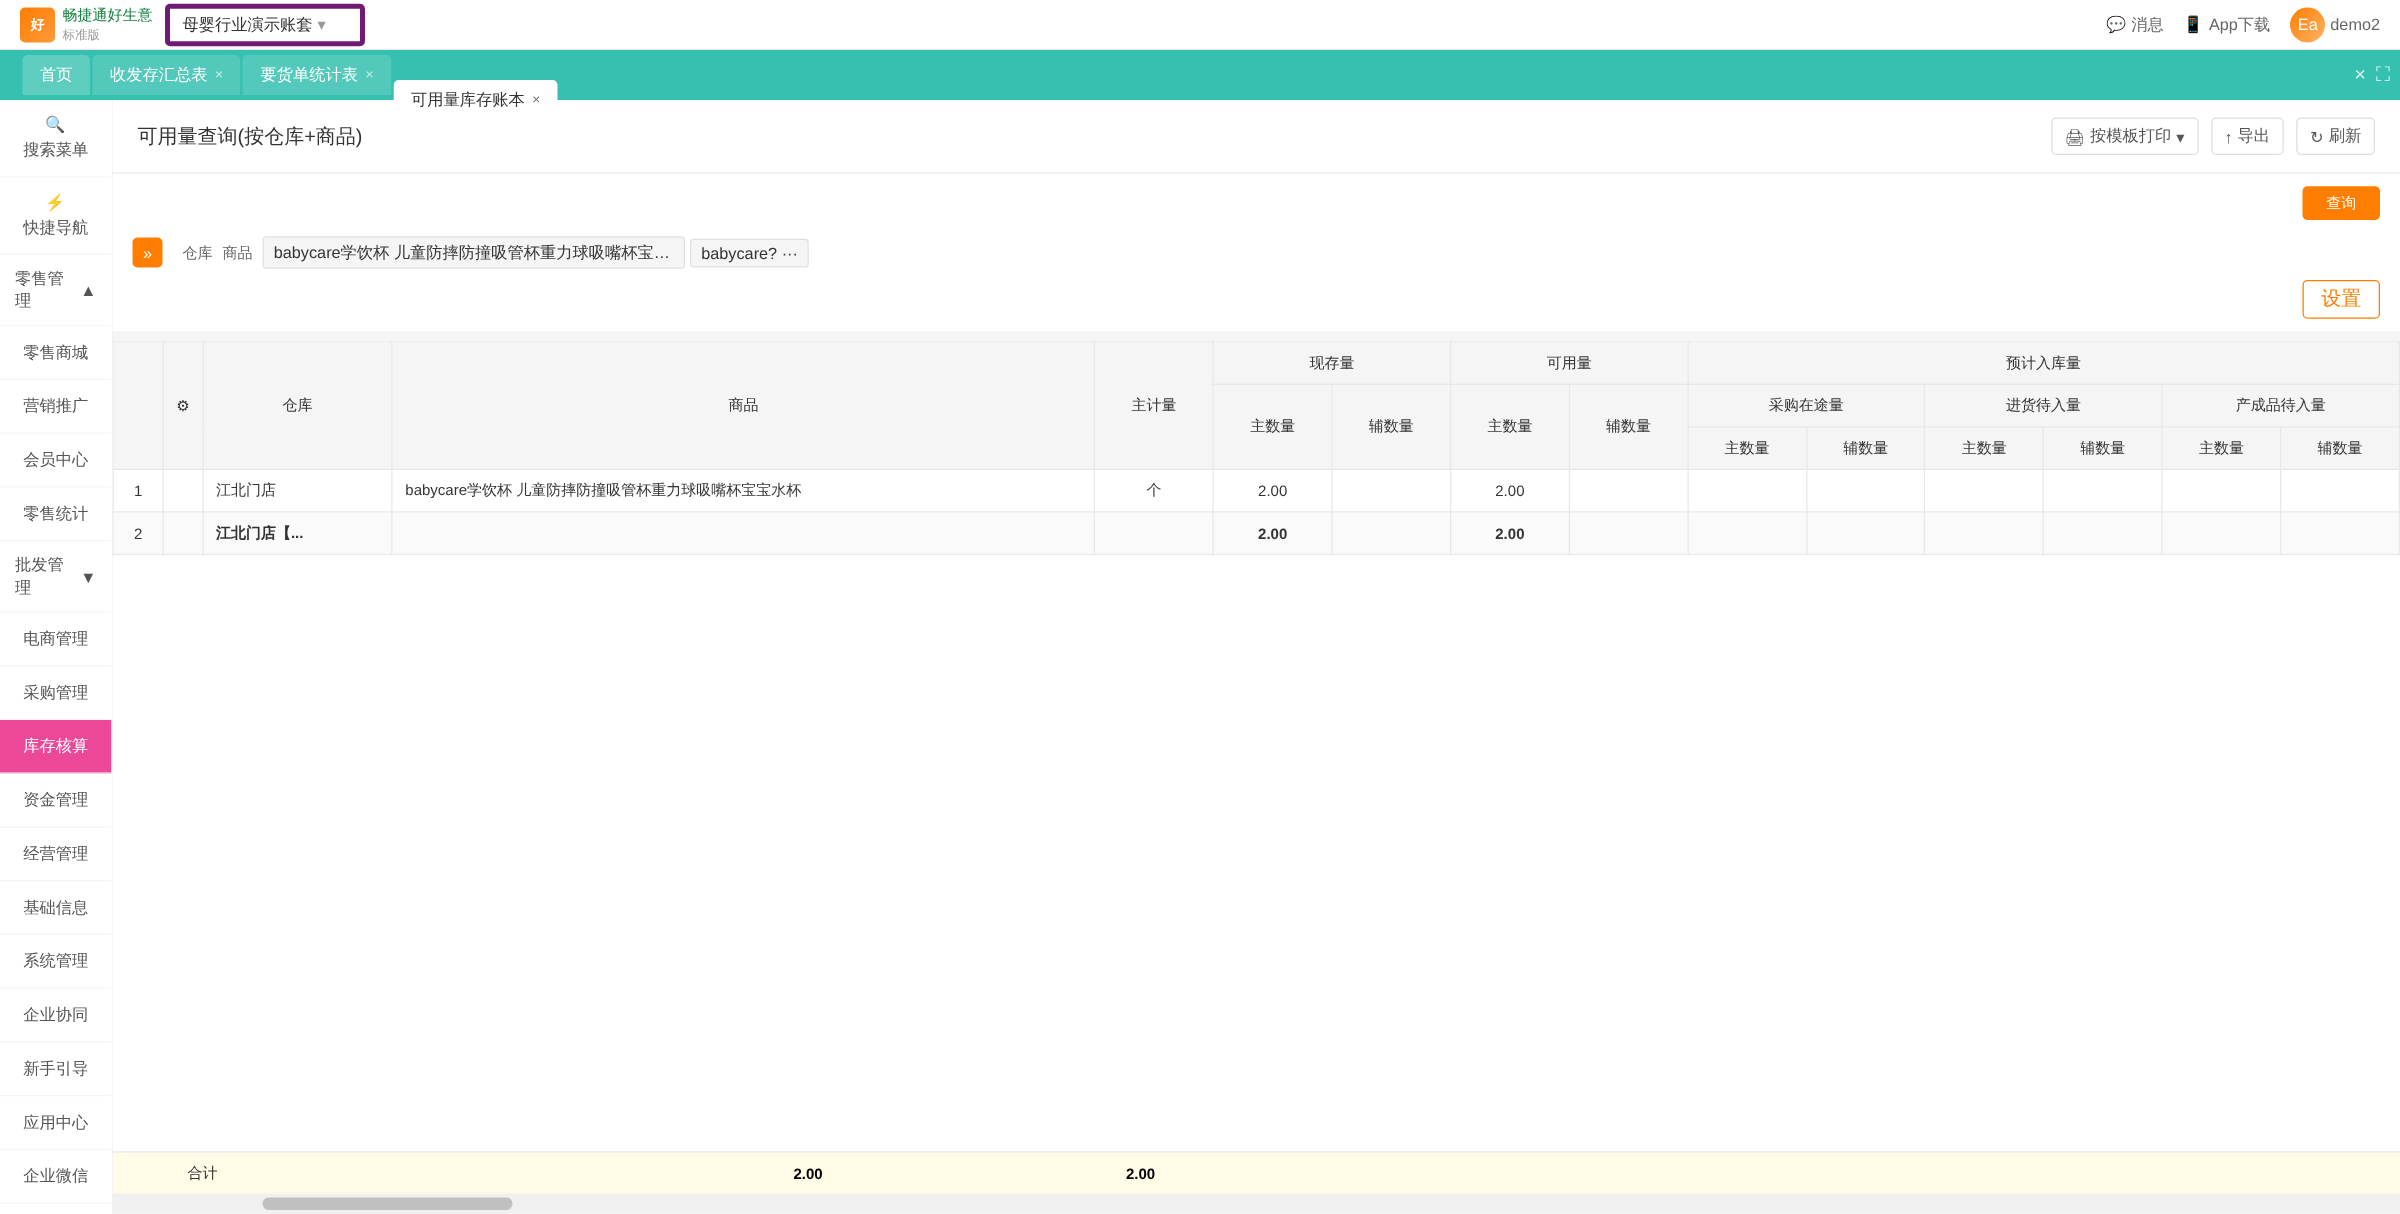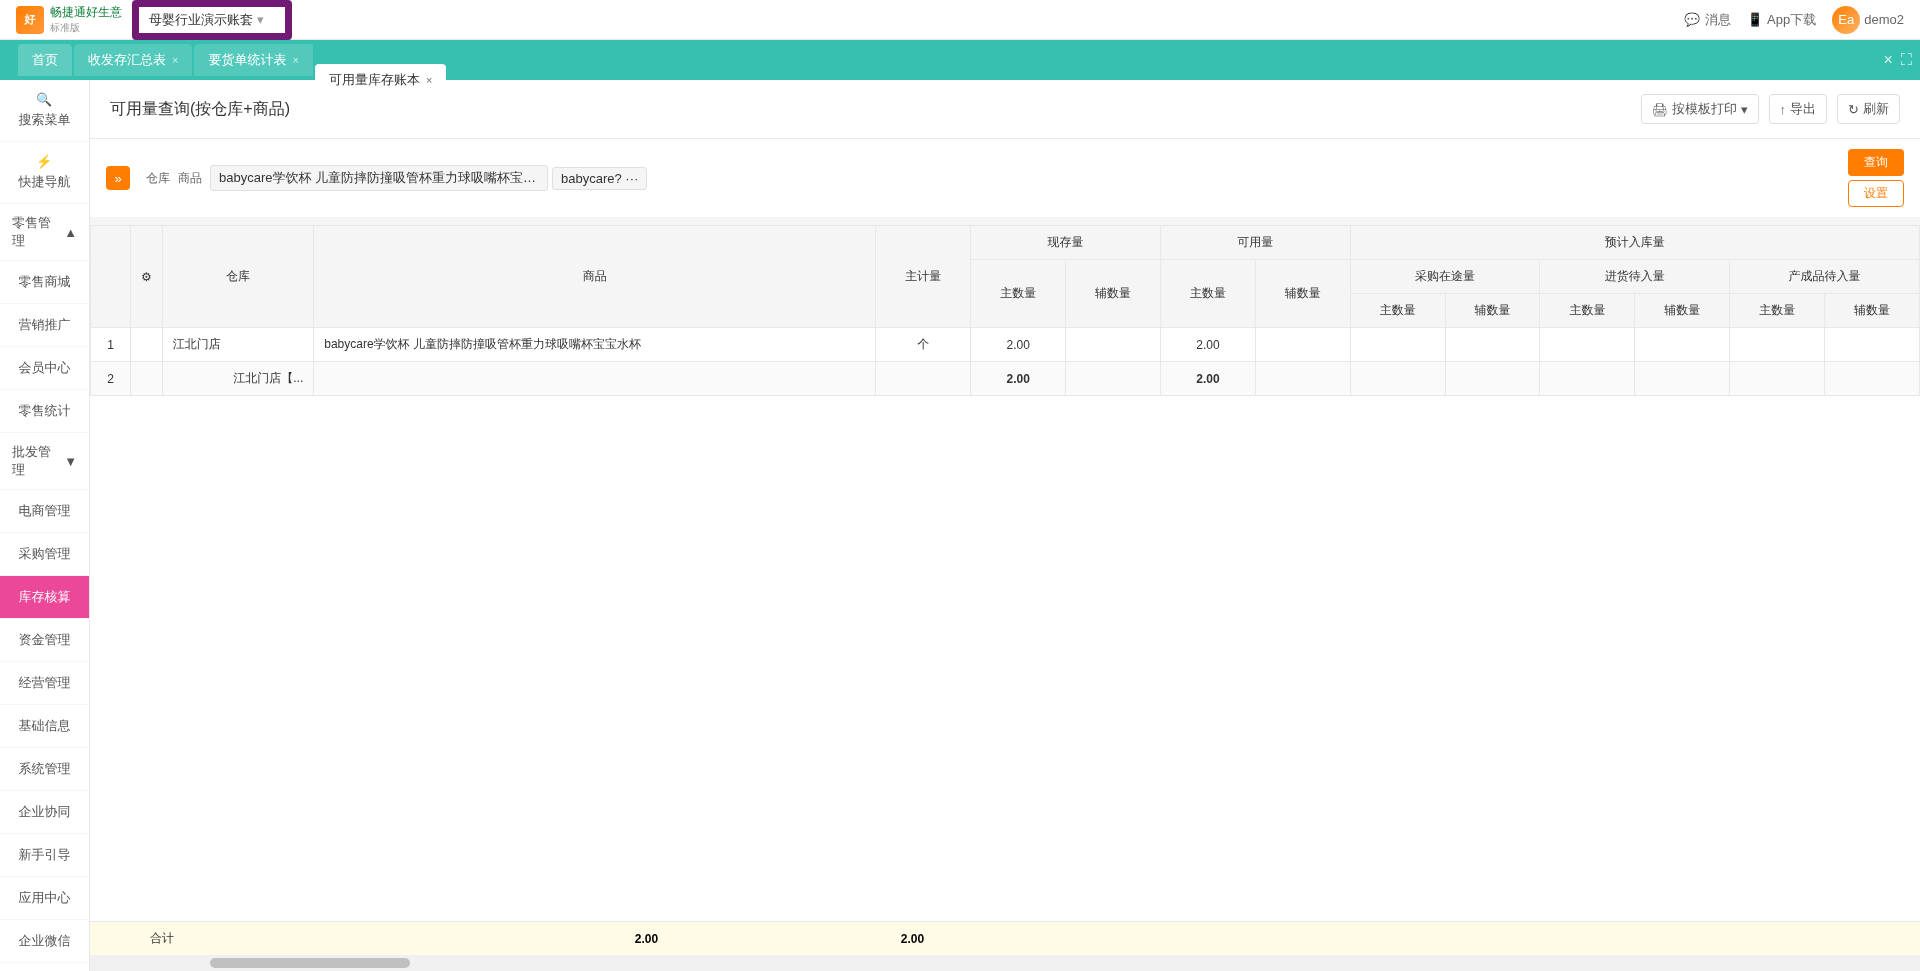--- a/index.html
+++ b/index.html
@@ -36,21 +36,21 @@
       justify-content: center;
       color: white;
       font-size: 11px;
       font-weight: bold;
     }
     .industry-selector {
       display: flex;
       align-items: center;
       gap: 4px;
       padding: 4px 10px;
-      border: 7px solid #701a75;
+      border: 4px solid #701a75;
       border-radius: 4px;
       cursor: pointer;
       font-size: 12px;
       color: #333;
       min-width: 160px;
     }
     .top-bar-right {
       display: flex;
       align-items: center;
       gap: 16px;
@@ -306,21 +306,22 @@
       cursor: pointer;
       font-size: 12px;
     }
     .btn-settings {
       background: #fff;
       color: #ff7d00;
       border: 1px solid #ff7d00;
       padding: 4px 14px;
       border-radius: 4px;
       cursor: pointer;
-      font-size: 12px;
+      font-size: 16px;
+      margin-top: 44px;
     }
 
     
     .table-container {
       flex: 1;
       background: #fff;
       margin: 0 0 0 0;
       overflow: auto;
     }
     table {
@@ -592,21 +593,21 @@
             <td></td>
             <td></td>
             <td></td>
             <td></td>
             <td></td>
             <td></td>
           </tr>
           <tr class="subtotal">
             <td>2</td>
             <td></td>
-            <td style="text-align:right;font-weight:400;">江北门店【...</td>
+            <td style="text-align:left;font-weight:700;">江北门店【...</td>
             <td></td>
             <td></td>
             <td style="font-weight:bold;">2.00</td>
             <td></td>
             <td style="font-weight:bold;">2.00</td>
             <td></td>
             <td></td>
             <td></td>
             <td></td>
             <td></td>

